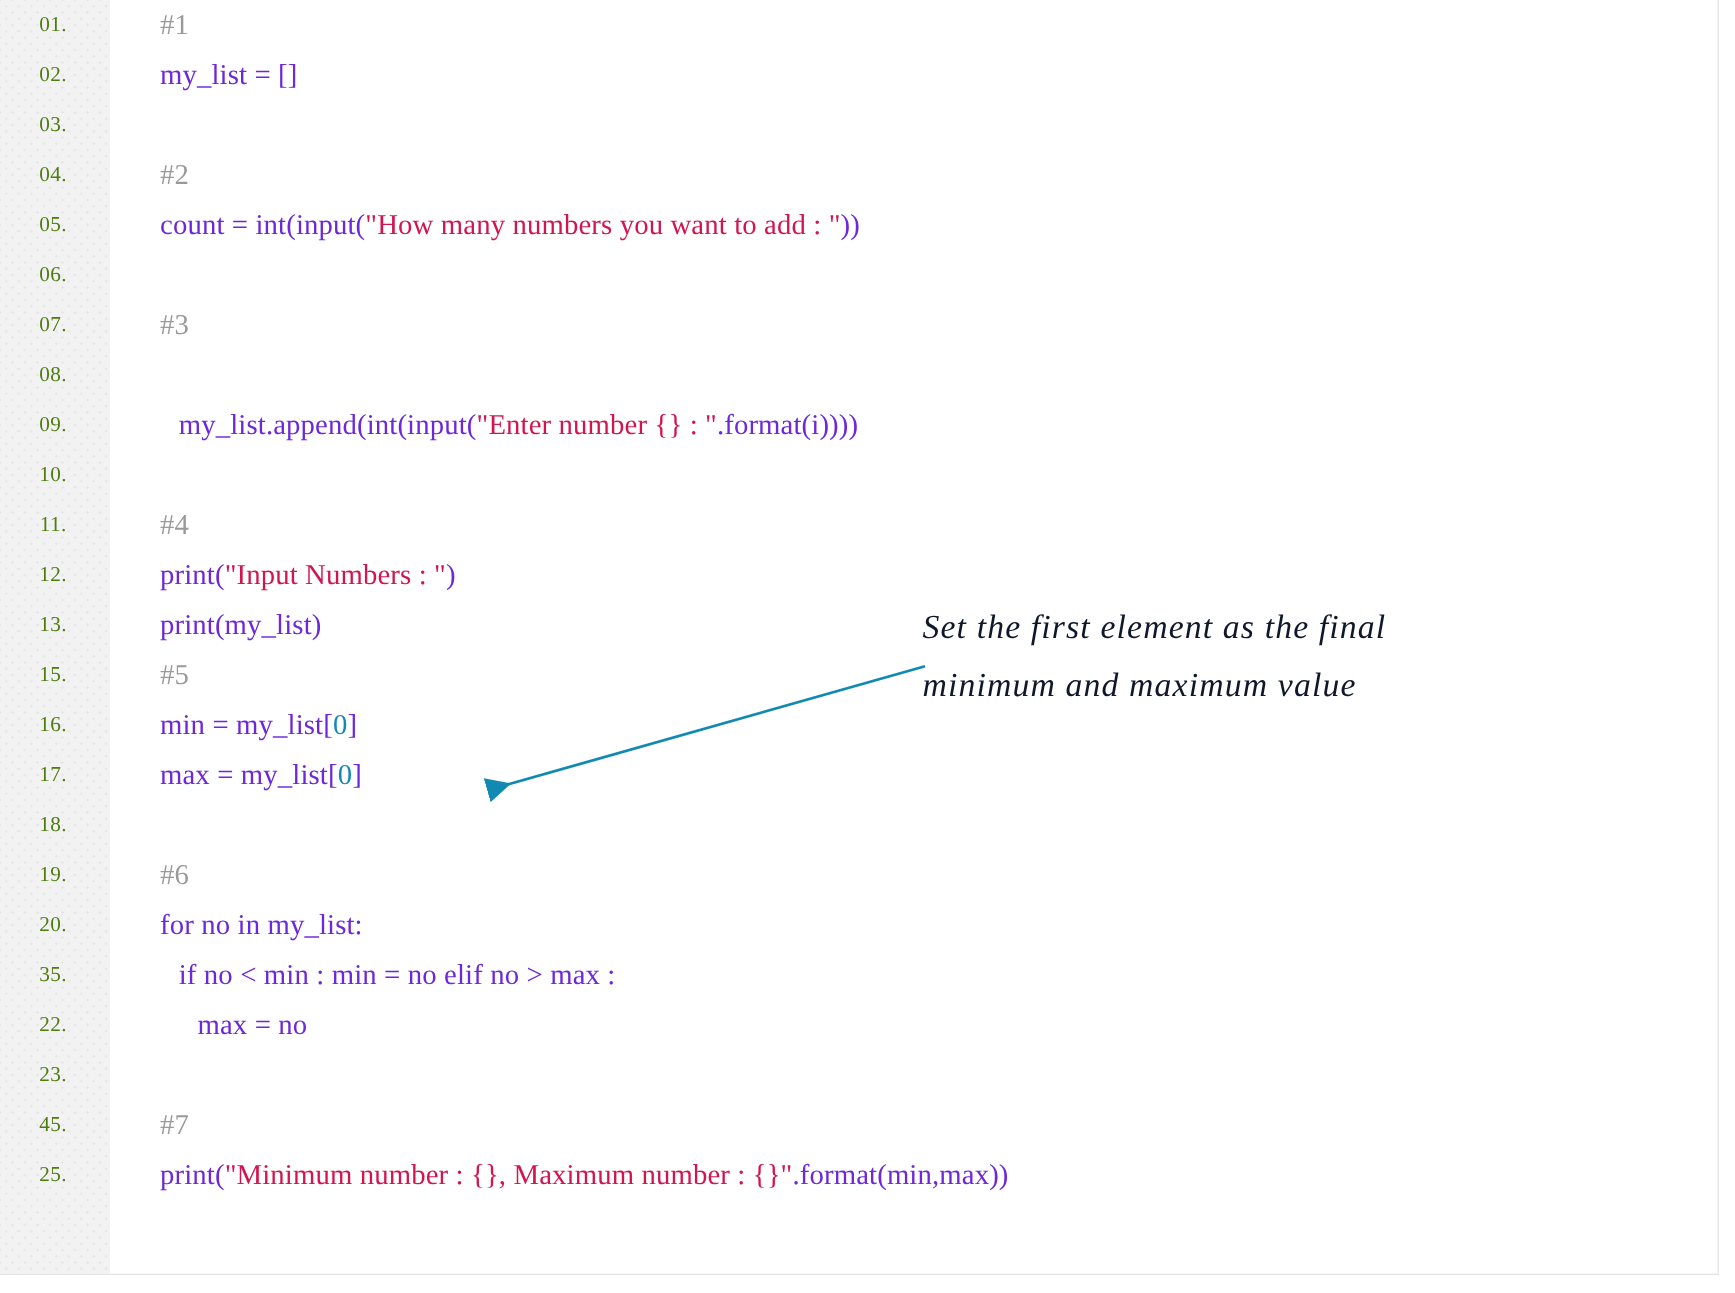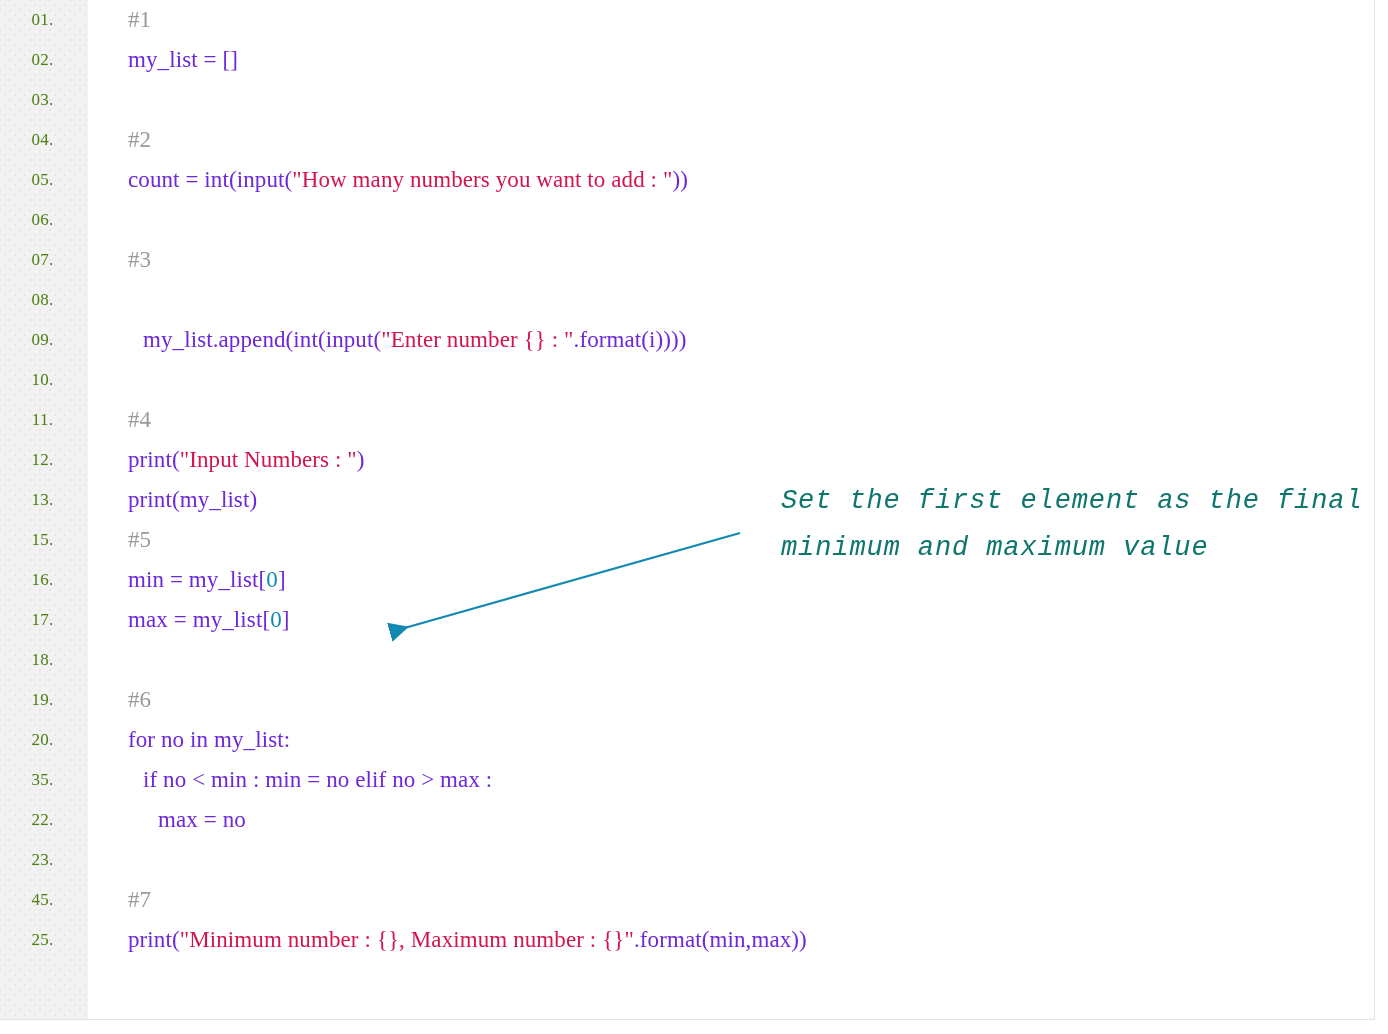--- a/index.html
+++ b/index.html
@@ -80,25 +80,25 @@
   .ind2 { left: 158px; }
 
   .tok-com { color: #9a9a9a; }
   .tok-str { color: #d3154f; }
   .tok-num { color: #1189b0; }
   .tok-pln { color: #6d28d9; }
 
   
   #annotation {
     position: absolute;
-    left: 781px;
+    left: 738px;
     top: 478px;
     width: 500px;
-    color: #0f766e;
-    font-family: Liberation Mono, monospace;
+    color: #0f172a;
+    font-family: Liberation Serif, serif;
     font-size: 27px;
     font-style: italic;
     line-height: 47px;
     letter-spacing: 0.9px;
   }
   #annotation .ann-line { display: block; white-space: nowrap; }
 
   #arrow-svg {
     position: absolute;
     left: 380px;

